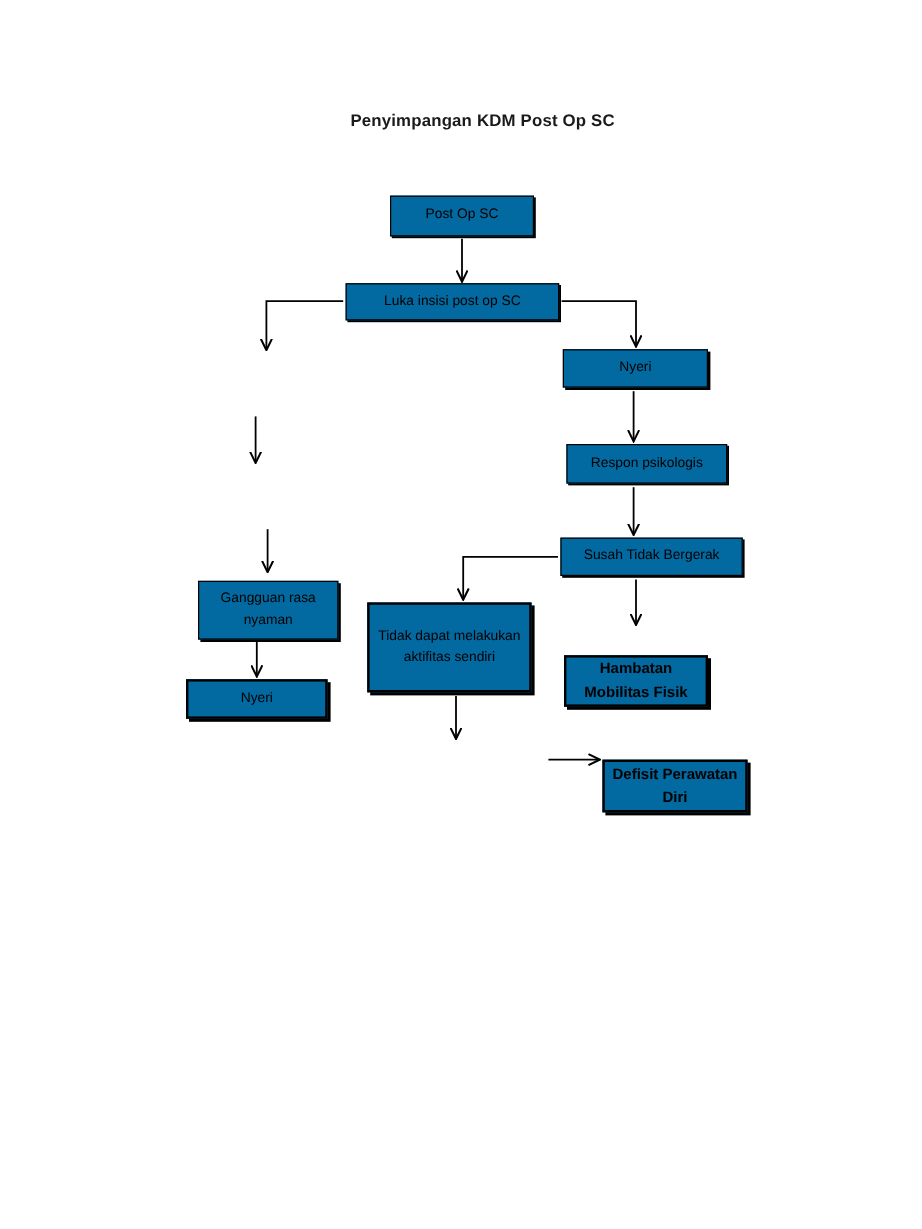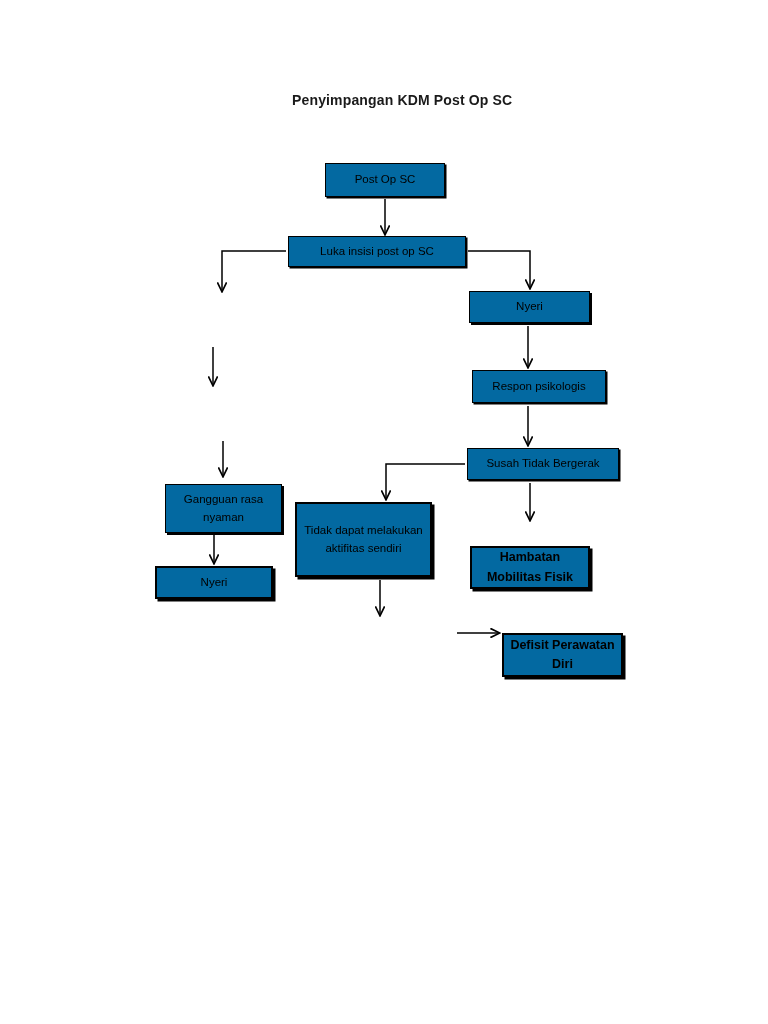--- a/index.html
+++ b/index.html
@@ -72,21 +72,21 @@
   }
   
   #node-post-op-sc      { left: 325px; top: 163px; width: 120px; height: 34px; }
   #node-luka-insisi     { left: 288px; top: 236px; width: 178px; height: 31px; }
   #node-terputusnya     { left: 126px; top: 294px; width: 175px; height: 50px; }
   #node-nyeri-kanan     { left: 469px; top: 291px; width: 121px; height: 32px; }
   #node-merangsang      { left: 138px; top: 388px; width: 150px; height: 50px; }
   #node-respon          { left: 460px; top: 370px; width: 134px; height: 33px; margin-left: 12px; }
   #node-gangguan        { left: 165px; top: 484px; width: 117px; height: 49px; }
   #node-susah           { left: 467px; top: 448px; width: 152px; height: 32px; }
-  #node-tidak-dapat     { left: 295px; top: 502px; width: 137px; height: 75px; }
+  #node-tidak-dapat     { left: 306px; top: 502px; width: 137px; height: 75px; }
   #node-hambatan        { left: 470px; top: 523px; width: 120px; height: 43px; }
   #node-nyeri-kiri      { left: 155px; top: 566px; width: 118px; height: 33px; }
   #node-penurunan       { left: 306px; top: 618px; width: 148px; height: 31px; }
   #node-defisit         { left: 502px; top: 610px; width: 121px; height: 44px; }
 </style>
 </head>
 <body>
 
 <div id="canvas">
 

